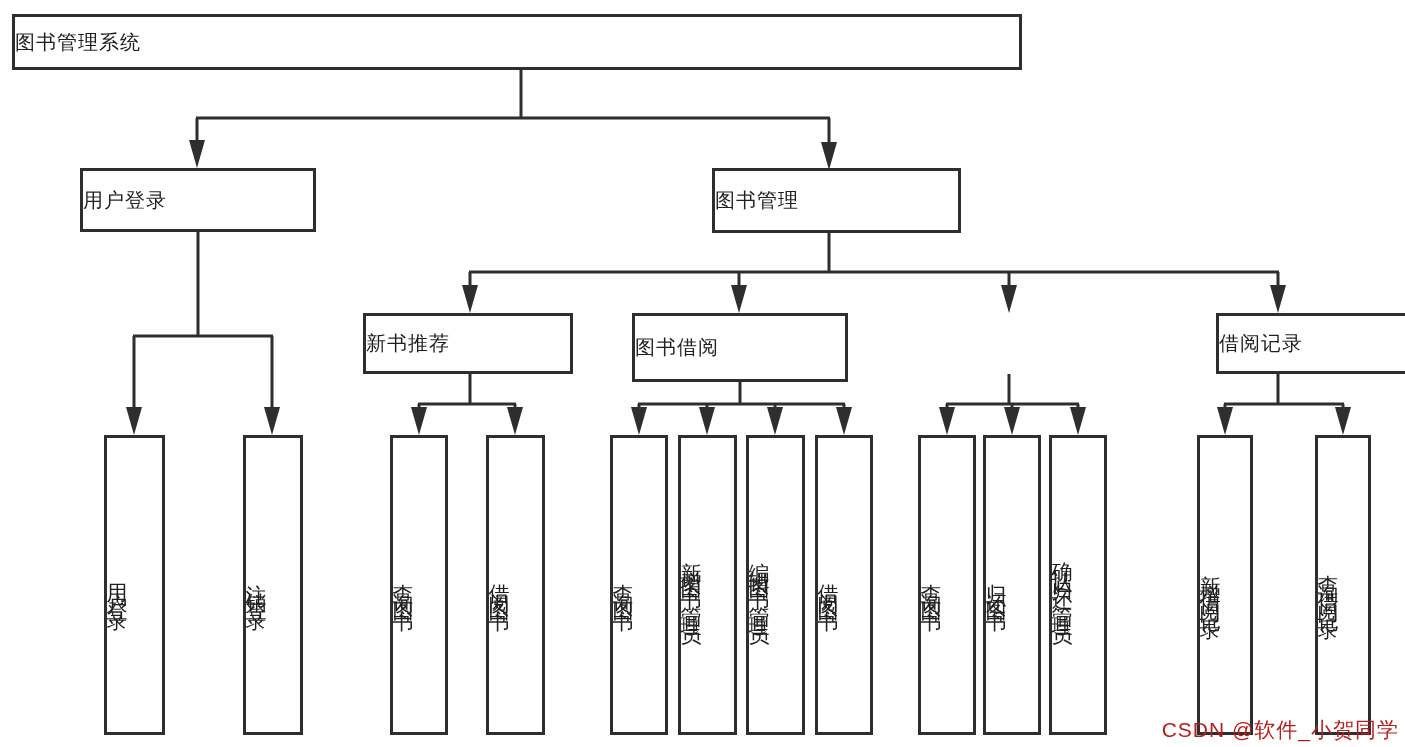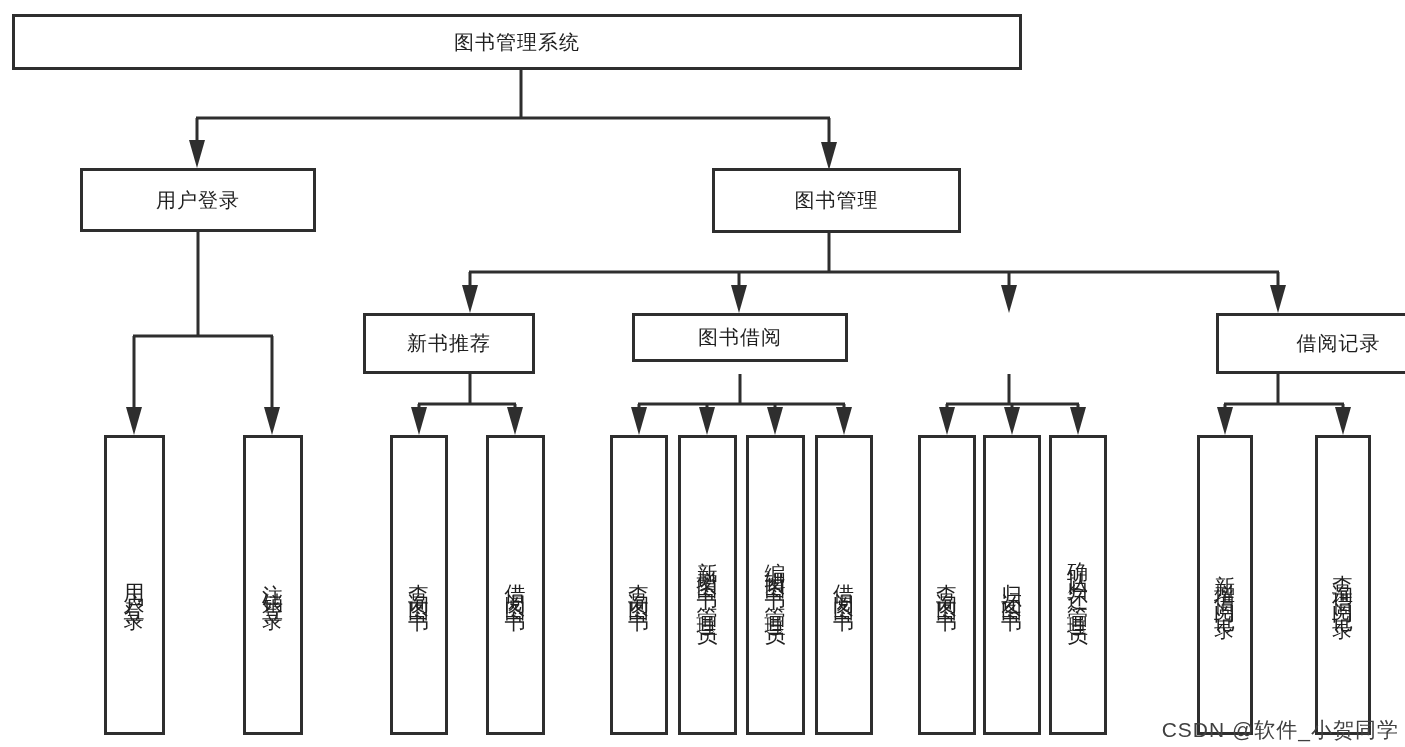--- a/index.html
+++ b/index.html
@@ -9,36 +9,36 @@
     background:#ffffff;
     font-family:"Liberation Sans","DejaVu Sans",sans-serif;
     overflow:hidden;
   }
   .wires{position:absolute;left:0;top:0;width:1405px;height:747px;}
   .box{
     position:absolute;
     box-sizing:border-box;
     background:#ffffff;
     border:3px solid #2e2e2e;
-    display:flex;align-items:center;justify-content:center;
+    display:flex;align-items:center;justify-content:flex-start;
     color:#1f1f1f;
   }
   .box .lbl{white-space:nowrap;}
   .root .lbl, .lvl .lbl{font-size:20px;letter-spacing:1px;}
   .leaf .lbl{
     writing-mode:vertical-rl;
     font-size:21px;
     letter-spacing:9px;
     line-height:1;
   }
   .wm{
     position:absolute;
     right:6px;top:716px;
     font-size:21px;
-    color:#404040;
+    color:#b91c1c;
     letter-spacing:1px;
     white-space:nowrap;
   }
 </style>
 </head>
 <body>
 
 <div class="canvas">
 
   <svg class="wires" width="1405" height="747" viewBox="0 0 1405 747" fill="none" stroke="#2e2e2e" stroke-width="3">
@@ -81,24 +81,24 @@
     <span class="lbl">图书管理系统</span>
   </div>
 
   <div class="box lvl" style="left:80px;top:168px;width:236px;height:64px">
     <span class="lbl">用户登录</span>
   </div>
   <div class="box lvl" style="left:712px;top:168px;width:249px;height:65px">
     <span class="lbl">图书管理</span>
   </div>
 
-  <div class="box lvl" style="left:363px;top:313px;width:172px;height:61px">
+  <div class="box lvl" style="left:363px;top:313px;width:210px;height:61px">
     <span class="lbl">新书推荐</span>
   </div>
-  <div class="box lvl" style="left:632px;top:313px;width:216px;height:49px">
+  <div class="box lvl" style="left:632px;top:313px;width:216px;height:69px">
     <span class="lbl">图书借阅</span>
   </div>
   <div class="box lvl" style="left:1216px;top:313px;width:245px;height:61px">
     <span class="lbl">借阅记录</span>
   </div>
 
   <div class="box leaf" style="left:104px;top:435px;width:61px;height:300px">
     <span class="lbl">用户登录</span>
   </div>
   <div class="box leaf" style="left:243px;top:435px;width:60px;height:300px">

